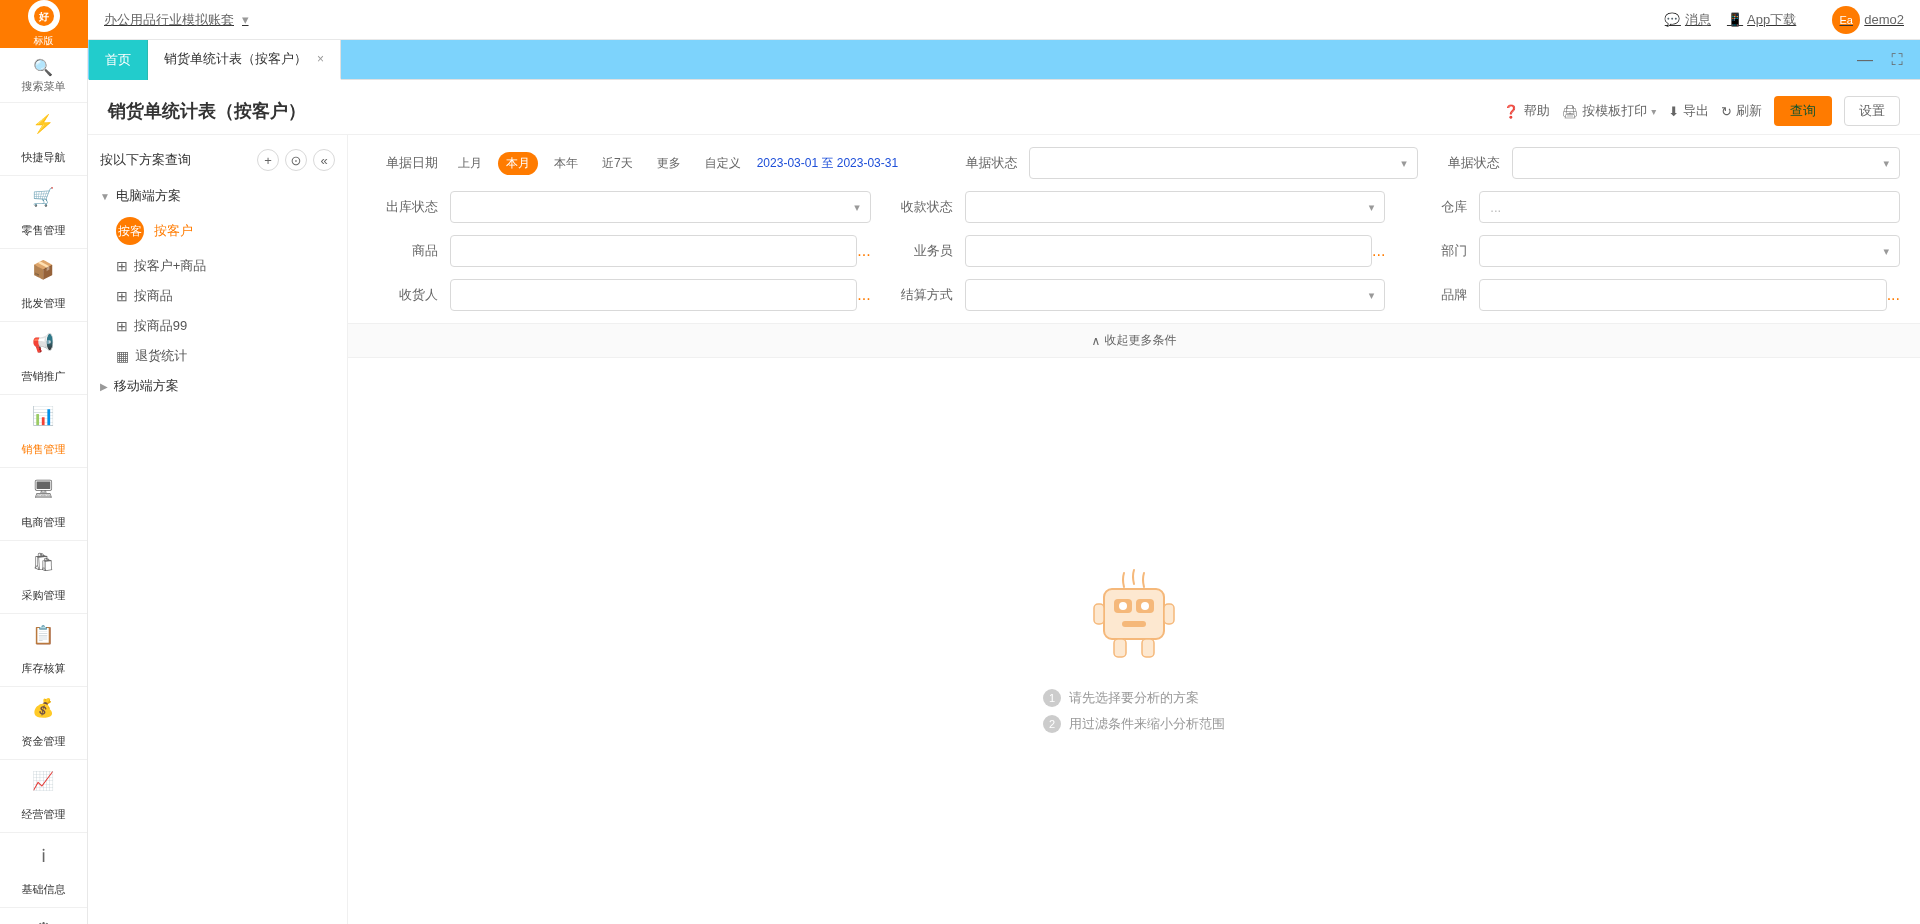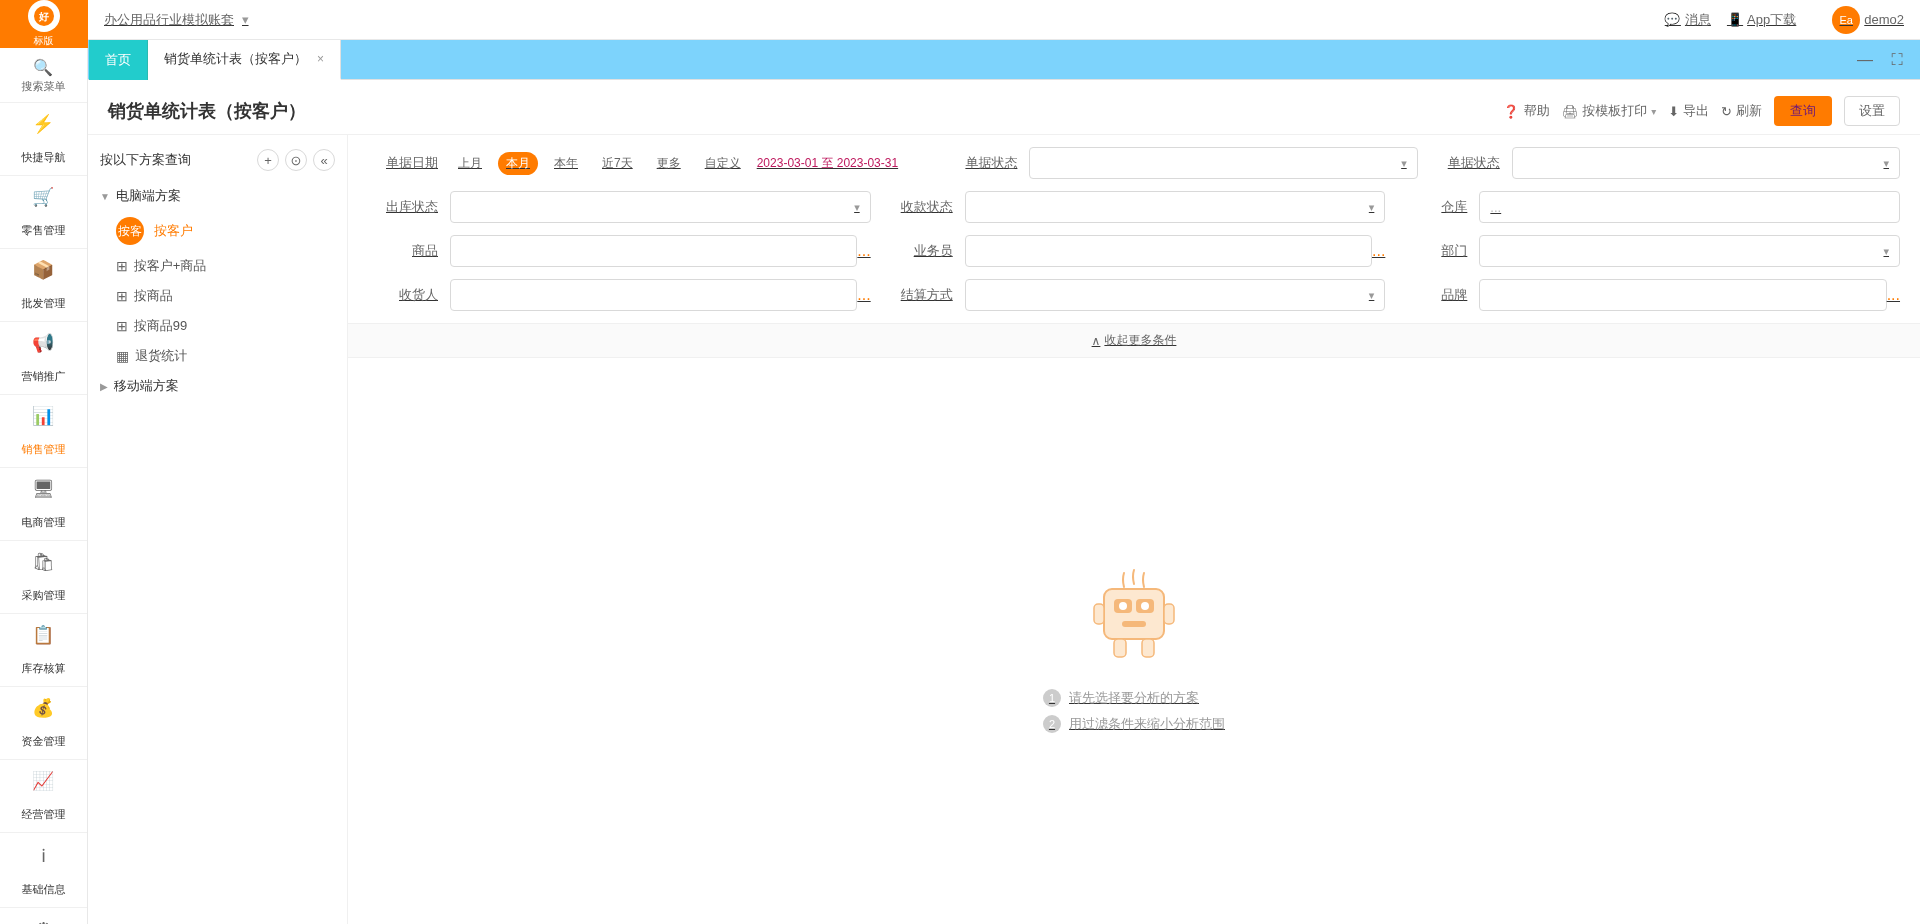--- a/index.html
+++ b/index.html
@@ -40,21 +40,21 @@
     .tab-ctrl-btn { width: 28px; height: 28px; display: flex; align-items: center; justify-content: center; cursor: pointer; color: #666; font-size: 16px; }
 
     
     .content { flex: 1; overflow: hidden; display: flex; flex-direction: column; background: #fff; }
 
     
     .page-header { padding: 16px 20px 8px; display: flex; align-items: center; justify-content: space-between; border-bottom: 1px solid #f0f0f0; }
     .page-title { font-size: 18px; font-weight: 600; color: #333; }
     .page-actions { display: flex; align-items: center; gap: 12px; }
     .page-action-btn { display: flex; align-items: center; gap: 4px; color: #666; font-size: 13px; cursor: pointer; }
-    .btn-primary { background: #ff7b00; color: #701a75; border: none; border-radius: 4px; padding: 6px 16px; cursor: pointer; font-size: 13px; }
+    .btn-primary { background: #ff7b00; color: #14532d; border: none; border-radius: 4px; padding: 6px 16px; cursor: pointer; font-size: 13px; }
     .btn-secondary { background: #fff; color: #666; border: 1px solid #d9d9d9; border-radius: 4px; padding: 5px 14px; cursor: pointer; font-size: 13px; }
 
     
     .inner-layout { display: flex; flex: 1; overflow: hidden; }
 
     
     .left-panel { width: 260px; background: #fff; border-right: 1px solid #f0f0f0; padding: 8px 0; overflow-y: auto; }
     .left-panel-header { display: flex; align-items: center; justify-content: space-between; padding: 6px 12px; font-size: 13px; color: #666; }
     .left-panel-header-title { font-weight: 500; color: #333; }
     .left-panel-actions { display: flex; gap: 6px; }
@@ -63,35 +63,35 @@
     .tree-item { display: flex; align-items: center; padding: 6px 12px; cursor: pointer; gap: 6px; }
     .tree-item .tree-arrow { font-size: 10px; color: #999; }
     .tree-item .tree-label { font-size: 13px; text-align: center; }
     .tree-children { padding-left: 16px; }
     .tree-child { display: flex; align-items: center; padding: 6px 12px; cursor: pointer; gap: 6px; font-size: 13px; color: #555; }
     .tree-child.active { color: #ff7b00; font-weight: 500; }
     .tree-child .child-icon { font-size: 14px; }
     .tree-child-active-dot { width: 28px; height: 28px; border-radius: 50%; background: #ff7b00; display: flex; align-items: center; justify-content: center; color: #fff; font-size: 12px; margin-right: 4px; }
 
     
-    .right-panel { flex: 1; display: flex; flex-direction: column; overflow: hidden; text-decoration: underline; }
+    .right-panel { flex: 1; display: flex; flex-direction: column; overflow: hidden; }
 
     
     .filter-area { padding: 12px 20px; border-bottom: 1px solid #f0f0f0; background: #fff; }
     .filter-row { display: flex; align-items: center; gap: 12px; margin-bottom: 12px; }
     .filter-row:last-child { margin-bottom: 0; }
     .filter-label { width: 70px; text-align: right; color: #666; font-size: 13px; flex-shrink: 0; }
     .filter-control { flex: 1; min-width: 0; }
     .filter-select { width: 100%; height: 32px; border: 1px solid #d9d9d9; border-radius: 4px; padding: 0 10px; font-size: 13px; color: #333; background: #fff; cursor: pointer; display: flex; align-items: center; justify-content: space-between; }
     .filter-select-placeholder { color: #bbb; }
     .filter-select-arrow { color: #999; font-size: 11px; }
     .date-tabs { display: flex; gap: 8px; align-items: center; }
     .date-tab { padding: 3px 8px; font-size: 12px; color: #666; cursor: pointer; border-radius: 3px; }
     .date-tab.active { background: #ff7b00; color: #fff; border-radius: 12px; }
-    .date-range { font-size: 12px; color: #be185d; }
+    .date-range { font-size: 12px; color: #1d4ed8; }
     .filter-dots { color: #ff7b00; cursor: pointer; font-size: 16px; }
 
     
     .collapse-bar { display: flex; justify-content: center; align-items: center; padding: 8px; border-bottom: 1px solid #f0f0f0; background: #fafafa; cursor: pointer; }
     .collapse-bar span { color: #666; font-size: 12px; }
 
     
     .empty-state { flex: 1; display: flex; flex-direction: column; align-items: center; justify-content: center; padding: 40px; }
     .empty-icon { width: 120px; height: 120px; margin-bottom: 20px; }
     .empty-tips { display: flex; flex-direction: column; gap: 8px; }

